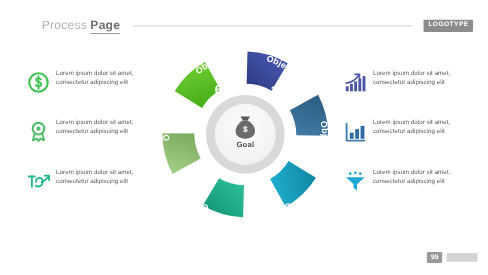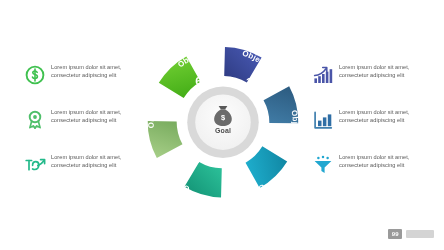--- a/index.html
+++ b/index.html
@@ -39,20 +39,27 @@
   
   .footer{position:absolute;right:10px;bottom:11px;display:flex;align-items:center;gap:4px;}
   .pagenum{background:#9a9a9a;color:#fff;font-size:6px;font-weight:700;padding:2px 3.5px;border-radius:1px;line-height:1;}
   .footbar{width:28px;height:8px;background:#d4d4d4;border-radius:1px;}
 </style>
 </head>
 <body>
 
 <div class="slide">
 
+  <div class="header">
+    <div class="title">
+      <span class="t-light">Process</span><span class="t-bold">Page</span>
+    </div>
+    <div class="head-rule"></div>
+    <div class="logo">LOGOTYPE</div>
+  </div>
 
   <div class="col col-left">
 
     <div class="feat">
       <span class="feat-ico">
         <svg width="24" height="24" viewBox="0 0 24 24">
           <circle cx="12" cy="12" r="8.4" fill="none" stroke="#3fc14f" stroke-width="1.9"></circle>
           <path d="M14.2 9.3c-.5-.9-1.4-1.3-2.3-1.3-1.2 0-2.1.7-2.1 1.7 0 1.1 1 1.5 2.2 1.8 1.3.3 2.4.8 2.4 2.1 0 1.2-1.1 1.9-2.4 1.9-1.1 0-2.1-.5-2.5-1.4" fill="none" stroke="#3fc14f" stroke-width="1.6" stroke-linecap="round"></path>
           <line x1="12" y1="6.1" x2="12" y2="17.9" stroke="#3fc14f" stroke-width="1.6" stroke-linecap="round"></line>
         </svg>

